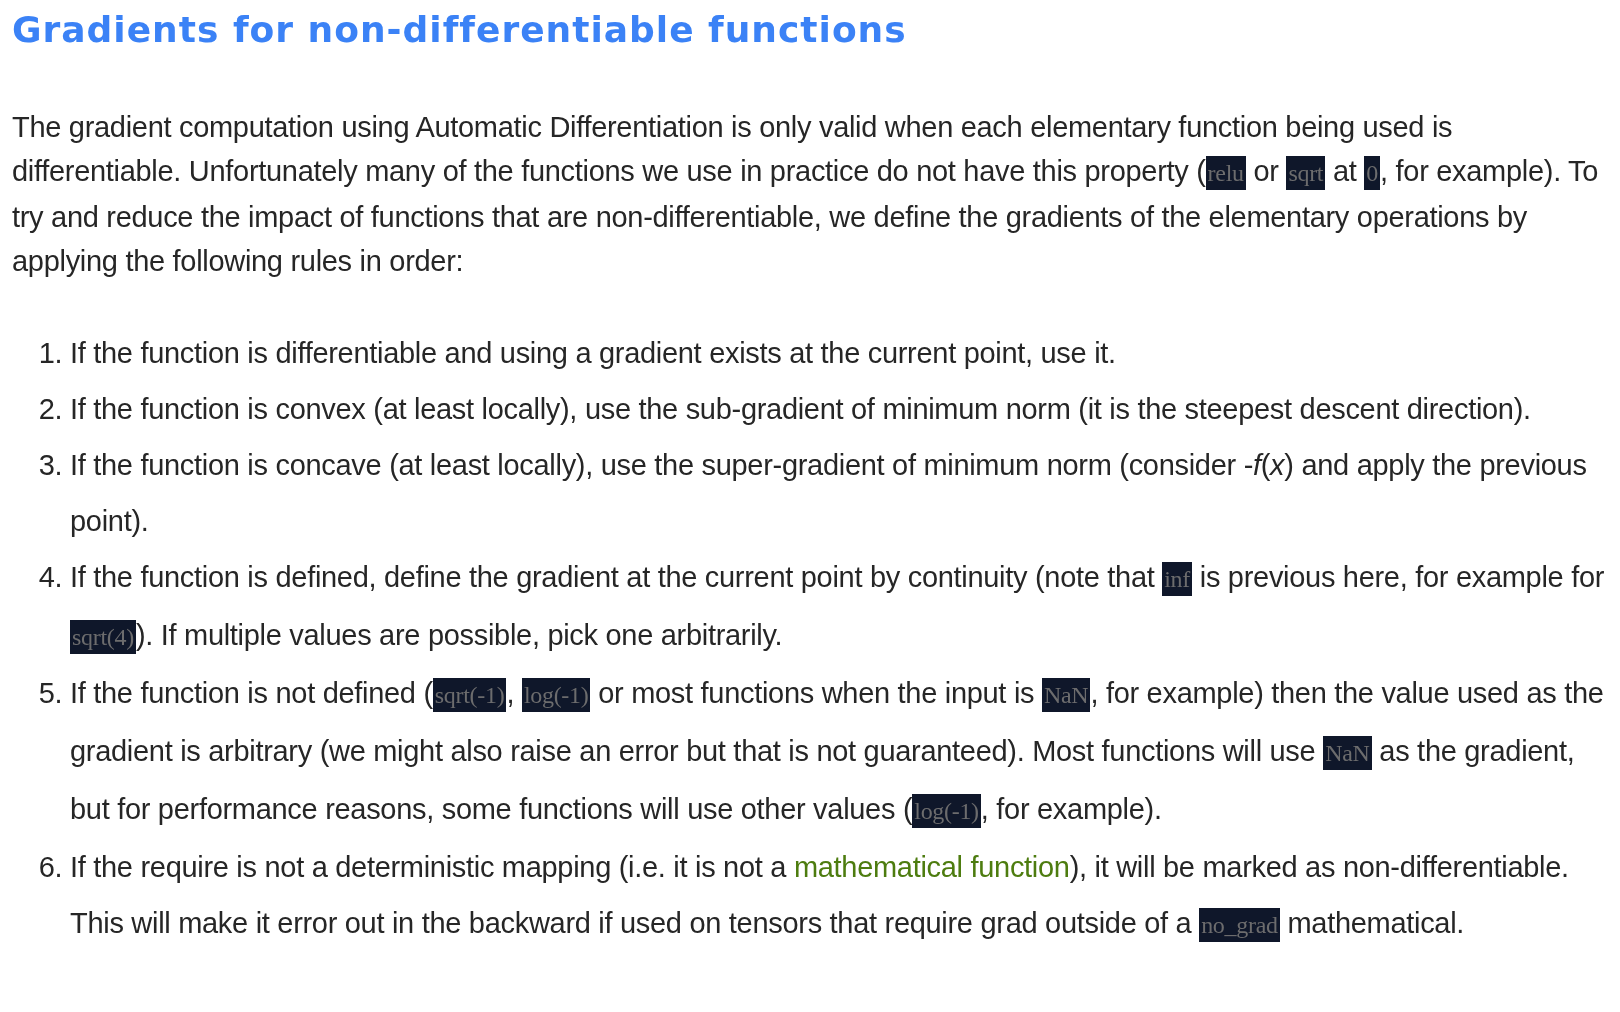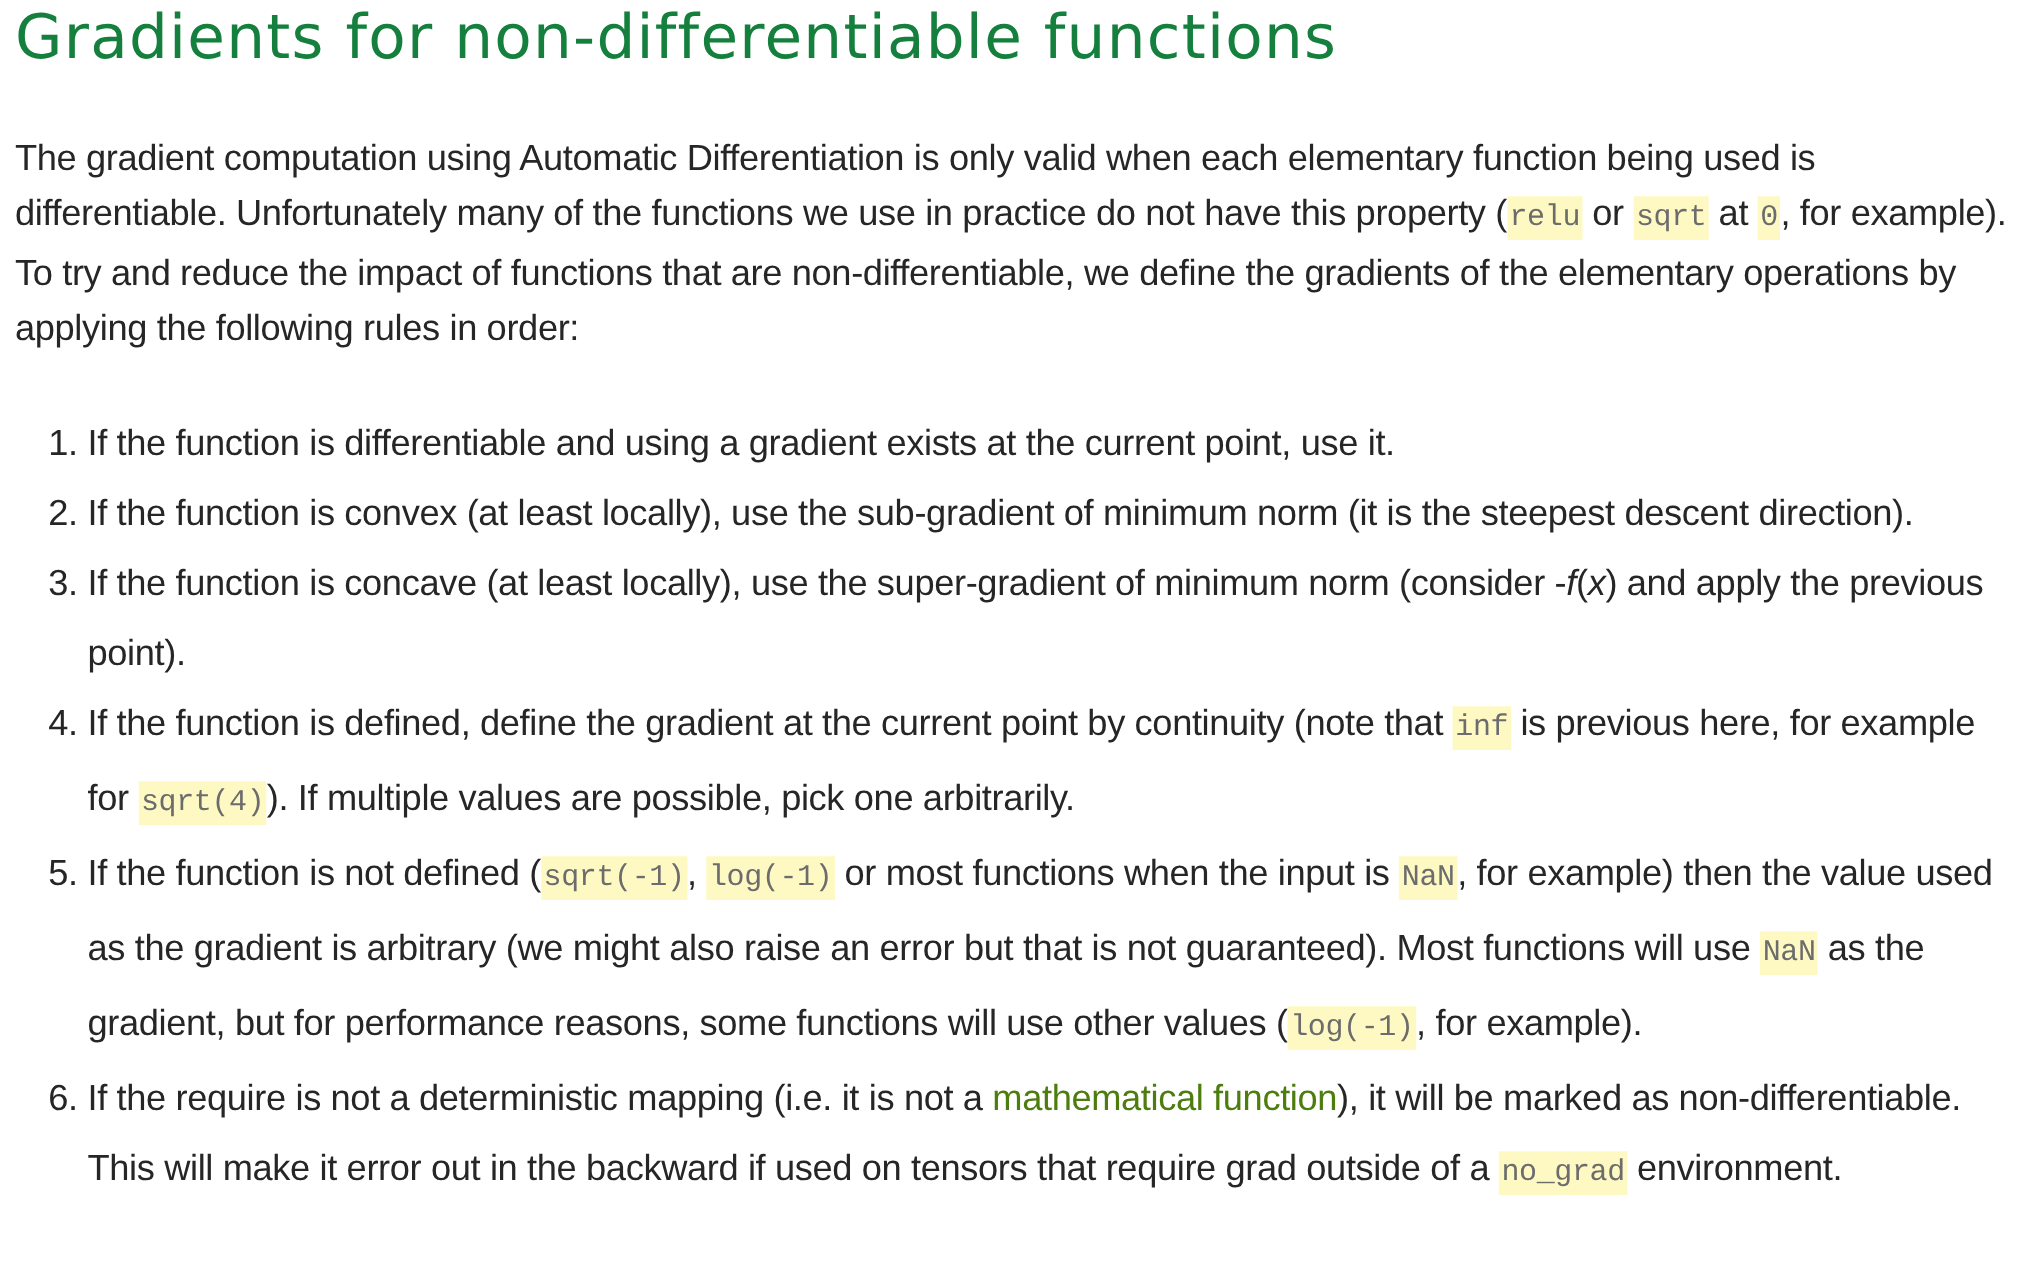--- a/index.html
+++ b/index.html
@@ -1,34 +1,34 @@
 <!DOCTYPE html>
 <html><head>
 <meta charset="utf-8">
 <style>
   html, body { margin:0; padding:0; background:#ffffff; }
   body { width:1620px; height:1012px; overflow:hidden; font-family:"Liberation Sans", sans-serif; color:#262626; }
   .page { position:relative; padding:0 0 0 12px; }
-  h2 { font-family:"DejaVu Sans", sans-serif; font-weight:400; font-size:49px; letter-spacing:1px; margin:0; padding-top:0; line-height:60px; color:#15803d; }
+  h2 { font-family:"DejaVu Sans", sans-serif; font-weight:700; font-size:36px; letter-spacing:1px; margin:0; padding-top:0; line-height:60px; color:#3b82f6; }
   p.intro { margin:45px 0 0 0; font-size:29px; line-height:44px; width:1600px; letter-spacing:-0.3px; }
   ol { margin:42px 0 0 0; padding-left:58px; font-size:29px; line-height:56px; letter-spacing:-0.3px; }
   ol li { padding-left:0; }
-  code { font-family:Liberation Mono, monospace; font-size:24px; color:#6c6c6d; background:#fef9c3; padding:4px 2px; }
+  code { font-family:Liberation Serif, serif; font-size:24px; color:#6c6c6d; background:#0f172a; padding:4px 2px; }
   a { color:#4d7c0f; text-decoration:none; }
   em { font-style:italic; }
 </style>
 </head>
 <body>
 
 <div class="page">
   <h2>Gradients for non-differentiable functions</h2>
 
   <p class="intro"><span>The gradient computation using Automatic Differentiation is only valid when each elementary function being used is differentiable. Unfortunately many of the functions we use in practice do not have this property (</span><code>relu</code><span> or </span><code>sqrt</code><span> at </span><code>0</code><span>, for example). To try and reduce the impact of functions that are non-differentiable, we define the gradients of the elementary operations by applying the following rules in order:</span></p>
 
   <ol>
     <li><span>If the function is differentiable and using a gradient exists at the current point, use it.</span></li>
     <li><span>If the function is convex (at least locally), use the sub-gradient of minimum norm (it is the steepest descent direction).</span></li>
     <li><span>If the function is concave (at least locally), use the super-gradient of minimum norm (consider -</span><em>f</em><span>(</span><em>x</em><span>) and apply the previous point).</span></li>
     <li><span>If the function is defined, define the gradient at the current point by continuity (note that </span><code>inf</code><span> is previous here, for example for </span><code>sqrt(4)</code><span>). If multiple values are possible, pick one arbitrarily.</span></li>
     <li><span>If the function is not defined (</span><code>sqrt(-1)</code><span>, </span><code>log(-1)</code><span> or most functions when the input is </span><code>NaN</code><span>, for example) then the value used as the gradient is arbitrary (we might also raise an error but that is not guaranteed). Most functions will use </span><code>NaN</code><span> as the gradient, but for performance reasons, some functions will use other values (</span><code>log(-1)</code><span>, for example).</span></li>
-    <li><span>If the require is not a deterministic mapping (i.e. it is not a </span><a href="#">mathematical function</a><span>), it will be marked as non-differentiable. This will make it error out in the backward if used on tensors that require grad outside of a </span><code>no_grad</code><span> environment.</span></li>
+    <li><span>If the require is not a deterministic mapping (i.e. it is not a </span><a href="#">mathematical function</a><span>), it will be marked as non-differentiable. This will make it error out in the backward if used on tensors that require grad outside of a </span><code>no_grad</code><span> mathematical.</span></li>
   </ol>
 </div>
 
 </body></html>

